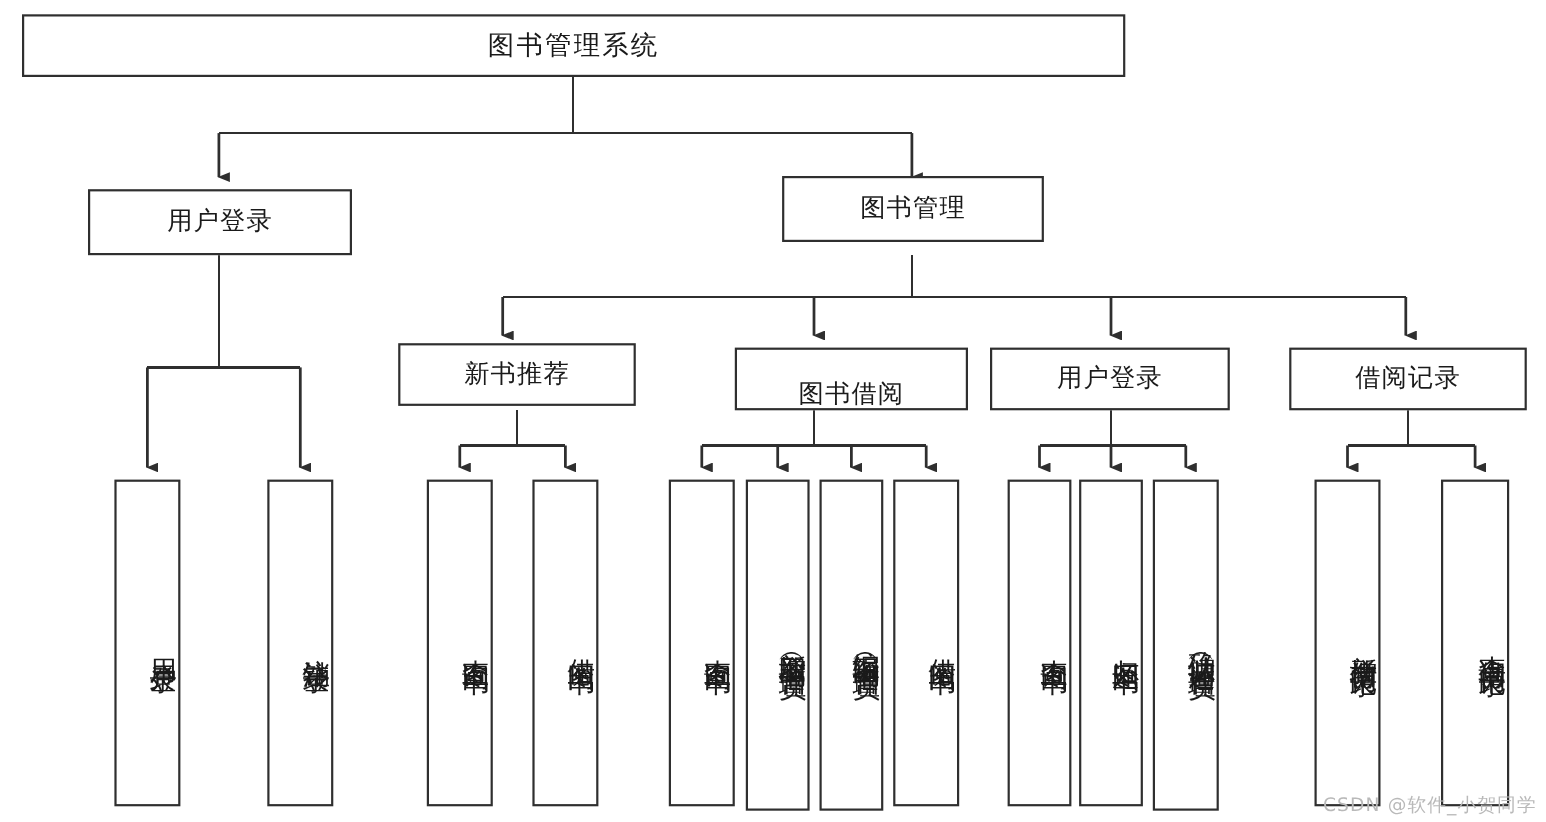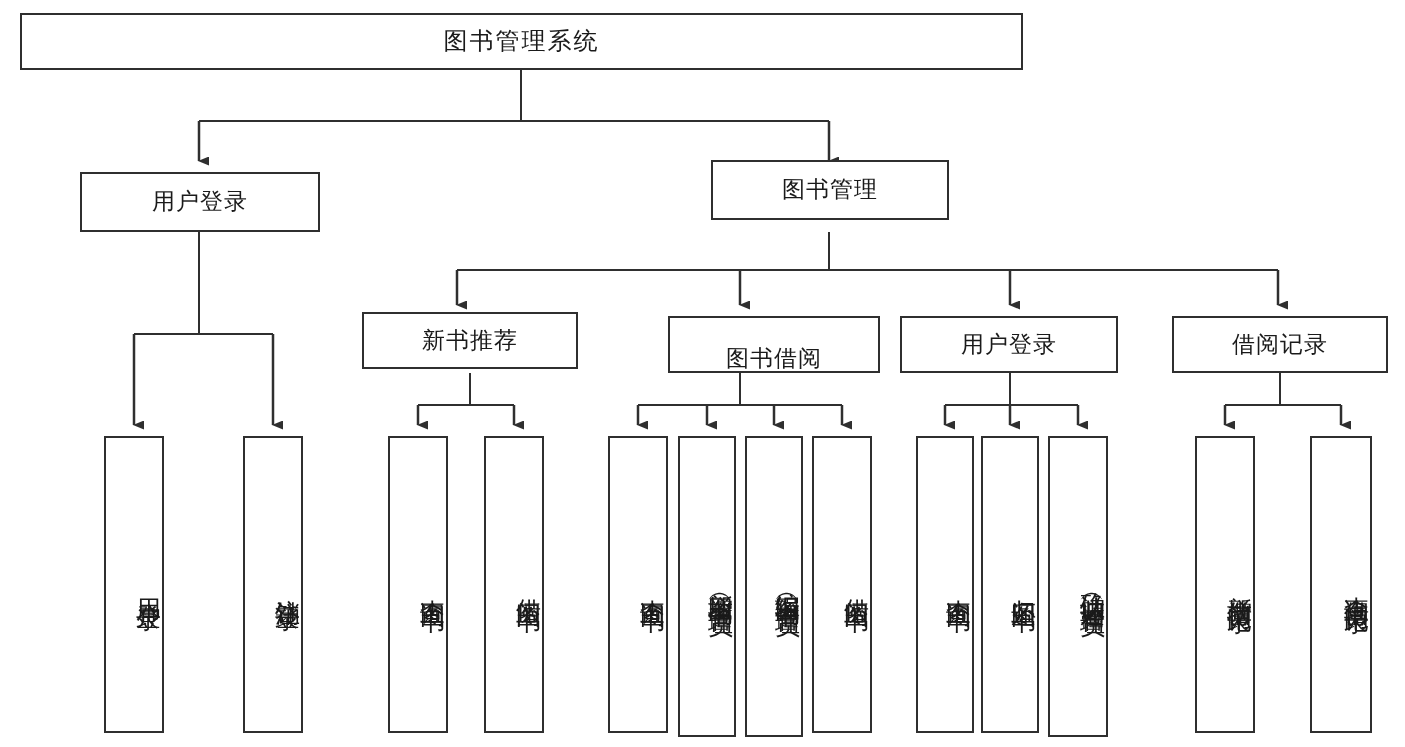--- a/index.html
+++ b/index.html
@@ -138,13 +138,14 @@
         <span class="node-label">确认归还（管理员）</span>
       </div>
       <div class="node-box vertical" style="left: 1195px; top: 436px; width: 60px; height: 297px;">
         <span class="node-label">新增借阅记录</span>
       </div>
       <div class="node-box vertical" style="left: 1310px; top: 436px; width: 62px; height: 297px;">
         <span class="node-label">查询借阅记录</span>
       </div>
     </div>
 
+  <div id="watermark">CSDN @软件_小贺同学</div>
 </div>
 
 </body></html>

